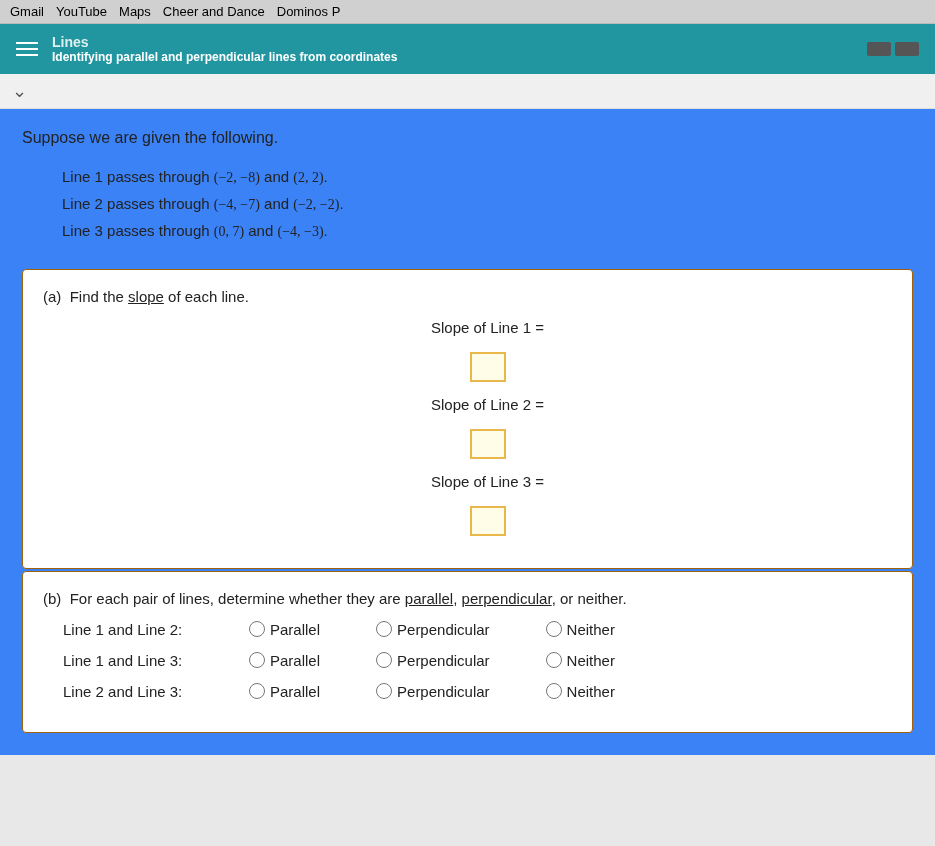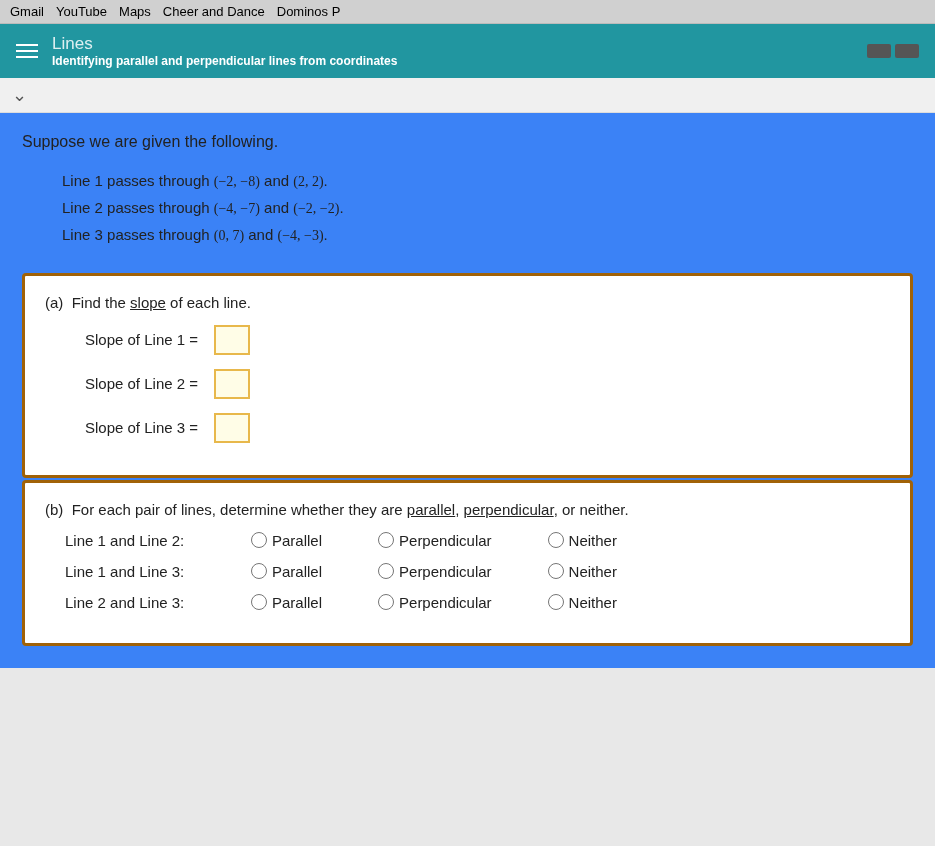--- a/index.html
+++ b/index.html
@@ -40,22 +40,23 @@
     .hamburger-icon span {
       display: block;
       width: 22px;
       height: 2px;
       background: white;
     }
     .header-text {
       flex: 1;
     }
     .header-subtitle {
-      font-size: 17px;
+      font-size: 14px;
       opacity: 0.85;
+      font-weight: bold;
     }
     .header-title {
       font-weight: bold;
       font-size: 12px;
     }
     .header-controls {
       display: flex;
       gap: 4px;
     }
     .header-btn {
@@ -98,41 +99,42 @@
     .lines-info {
       margin-left: 40px;
       margin-bottom: 24px;
       line-height: 1.8;
       font-size: 15px;
     }
 
     
     .problem-box {
       background: white;
-      border: 3px solid #a16207;
+      border: 1px solid #a16207;
       border-radius: 4px;
       margin-bottom: 2px;
       padding: 18px 20px;
     }
 
     .problem-label {
       font-size: 15px;
       margin-bottom: 14px;
     }
     .problem-label u {
       text-decoration: underline;
     }
 
     .slope-row {
       display: flex;
       align-items: center;
       margin-bottom: 14px;
       margin-left: 40px;
       font-size: 15px;
       gap: 16px;
+      flex-direction: column;
     }
     .slope-input {
       width: 36px;
       height: 30px;
       border: 2px solid #e8b84b;
       background: #fffde7;
       text-align: center;
       font-size: 15px;
       outline: none;
     }

